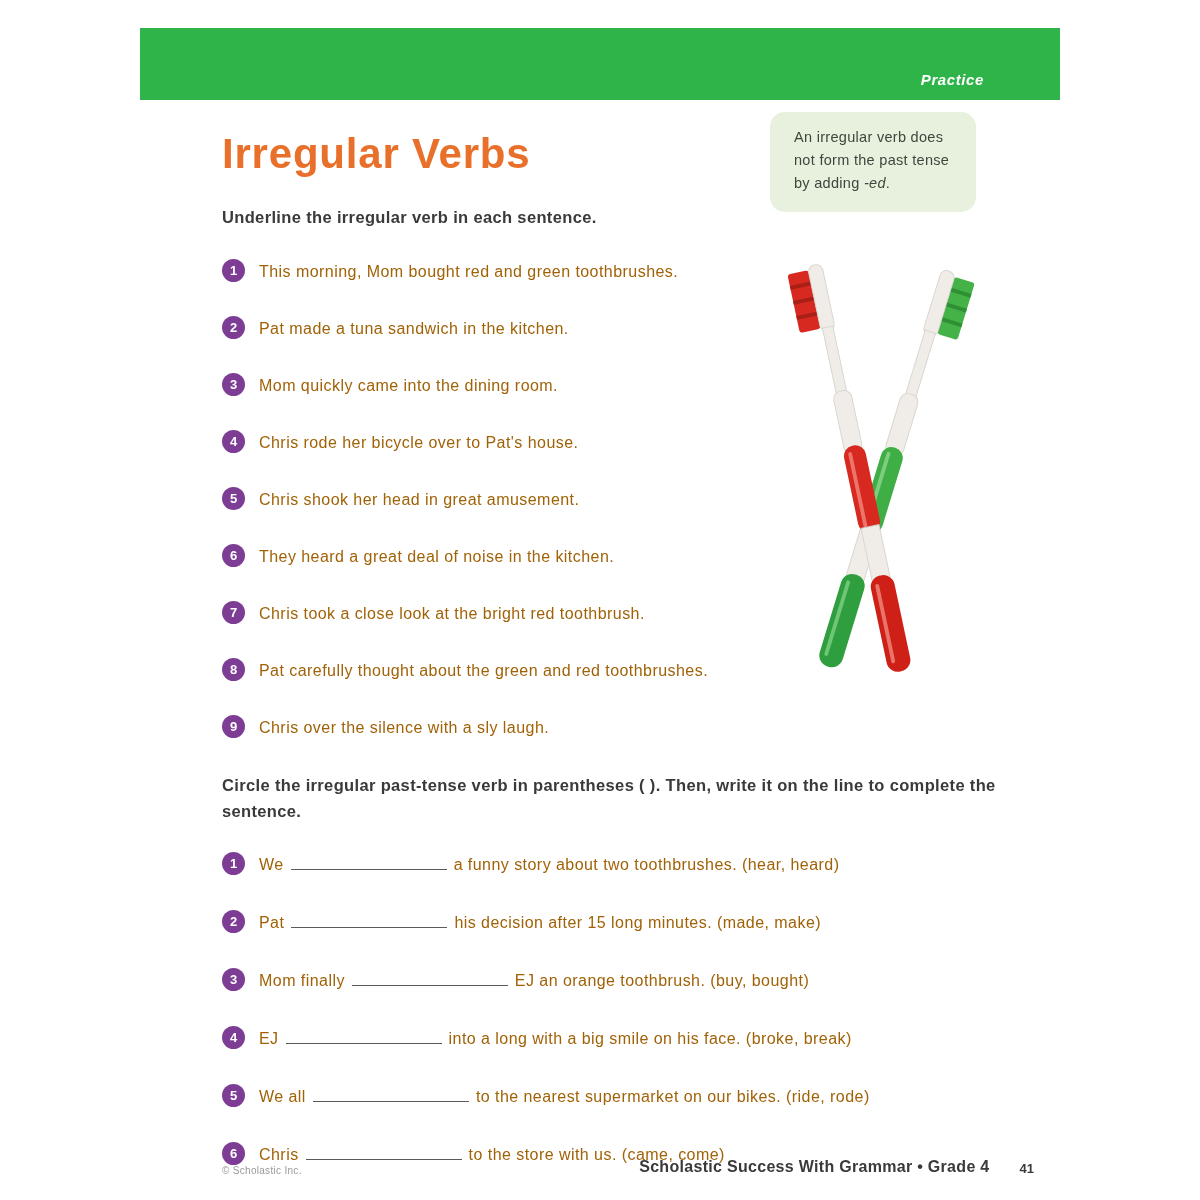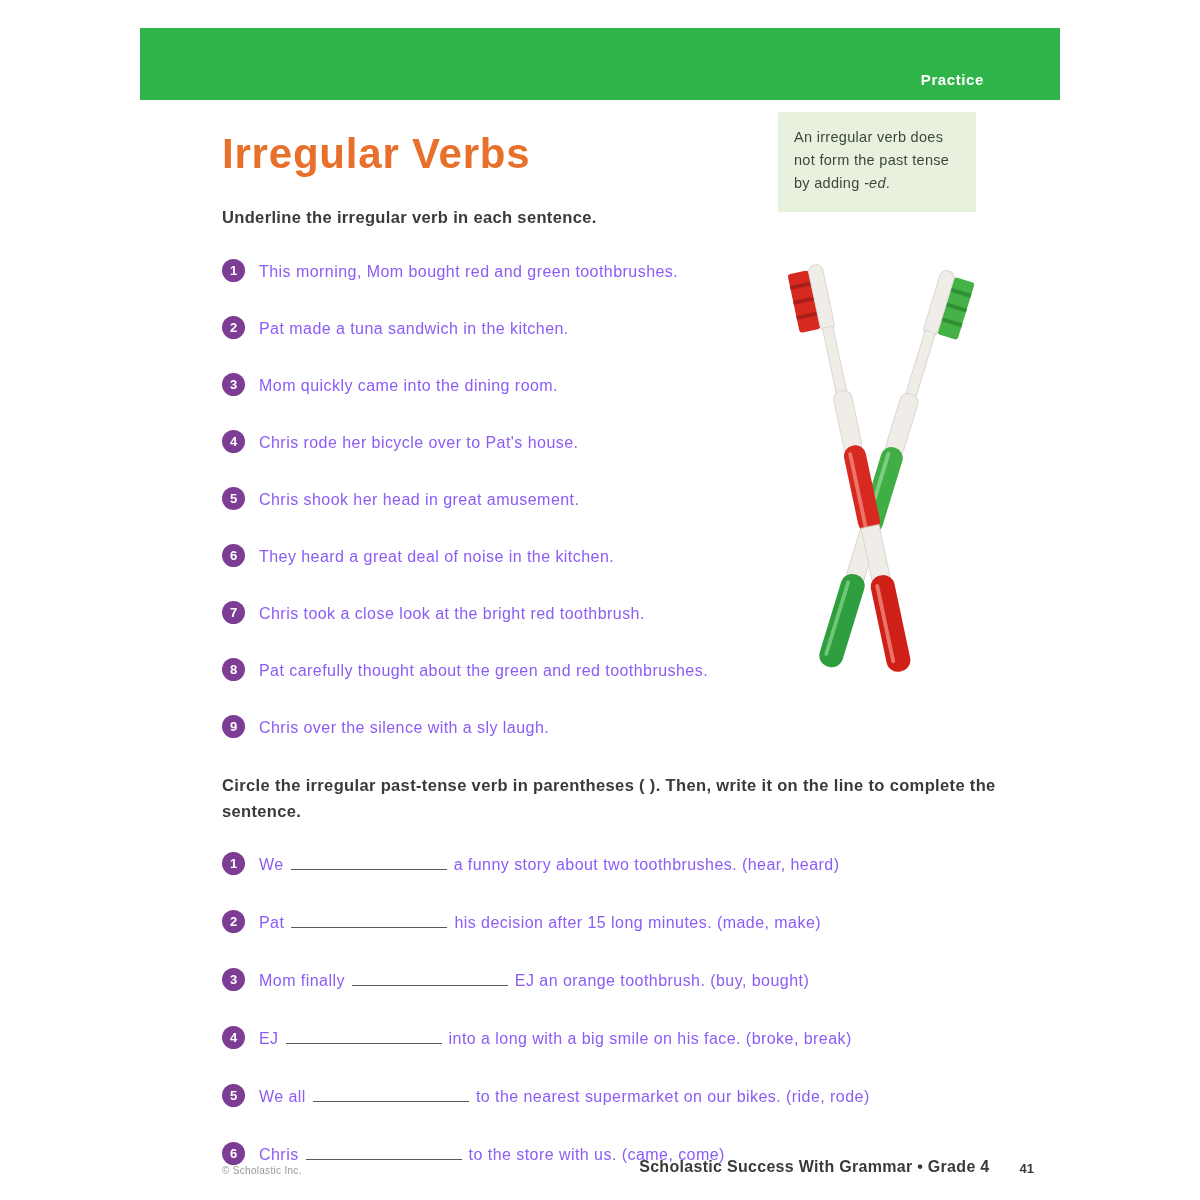--- a/index.html
+++ b/index.html
@@ -1,30 +1,30 @@
 <!DOCTYPE html>
 <html><head>
 <meta charset="utf-8">
 <style>
   html,body{margin:0;padding:0;background:#ffffff;}
   body{width:1200px;height:1200px;position:relative;font-family:"Liberation Sans",sans-serif;-webkit-font-smoothing:antialiased;}
   .page{position:absolute;left:140px;top:0;width:920px;height:1200px;background:#fff;}
-  .band{position:absolute;left:0;top:28px;width:100%;height:72px;background:#2fb44a;display:flex;align-items:flex-end;justify-content:flex-end;box-sizing:border-box;padding:0 76px 12px 0;}
+  .band{position:absolute;left:0;top:28px;width:100%;height:72px;background:#2fb44a;display:flex;align-items:flex-end;justify-content:flex-end;box-sizing:border-box;padding:0 76px 12px 0;font-style:italic;}
   .band .practice{color:#ffffff;font-weight:bold;font-size:15px;letter-spacing:.6px;}
   .content{position:relative;padding:100px 40px 0 82px;box-sizing:border-box;}
   h1.title{color:#e8702a;font-size:42px;font-weight:bold;letter-spacing:.8px;margin:30px 0 0 0;line-height:1.15;}
-  .callout{position:absolute;right:84px;top:112px;width:168px;background:#e7f1de;border-radius:1px;padding:14px 14px 16px 16px;font-size:14.5px;line-height:1.6;color:#3d463d;letter-spacing:.3px;}
+  .callout{position:absolute;right:84px;top:112px;width:168px;background:#e7f1de;border-radius:15px;padding:14px 14px 16px 24px;font-size:14.5px;line-height:1.6;color:#3d463d;letter-spacing:.3px;}
   .instruction{font-weight:bold;color:#3a3a3a;font-size:16.5px;letter-spacing:.35px;line-height:1.6;}
   .instr1{margin-top:26px;max-width:560px;}
   .instr2{margin-top:18px;max-width:790px;}
   .list{margin-top:28px;}
   .item{display:flex;align-items:flex-start;margin-bottom:32px;max-width:560px;}
   .list2 .item{max-width:760px;margin-bottom:33px;}
   .num{flex:0 0 auto;width:23px;height:23px;border-radius:50%;background:#7d3d95;color:#fff;font-size:13px;font-weight:bold;text-align:center;line-height:23px;margin-right:14px;}
-  .itext{color:#8b5cf6;font-size:16px;letter-spacing:.45px;line-height:24px;padding-top:1px;}
+  .itext{color:#a16207;font-size:16px;letter-spacing:.45px;line-height:24px;padding-top:1px;}
   .blank{display:inline-block;width:156px;height:14px;border-bottom:1.6px solid #5a5a5a;margin:0 7px;vertical-align:baseline;}
   .tb-img{position:absolute;left:632px;top:252px;width:202px;height:438px;}
   .footer{position:absolute;left:0;top:1158px;width:100%;display:flex;align-items:flex-end;box-sizing:border-box;padding:0 26px 0 82px;}
   .footer .copy{color:#9a9a9a;font-size:10px;letter-spacing:.3px;}
   .footer .spacer{flex:1;}
   .footer .series{color:#3a3a3a;font-size:16px;font-weight:bold;letter-spacing:.3px;}
   .footer .pnum{color:#3a3a3a;font-size:13px;font-weight:bold;margin-left:30px;}
   em.ed{font-style:italic;}
 </style>
 </head>

